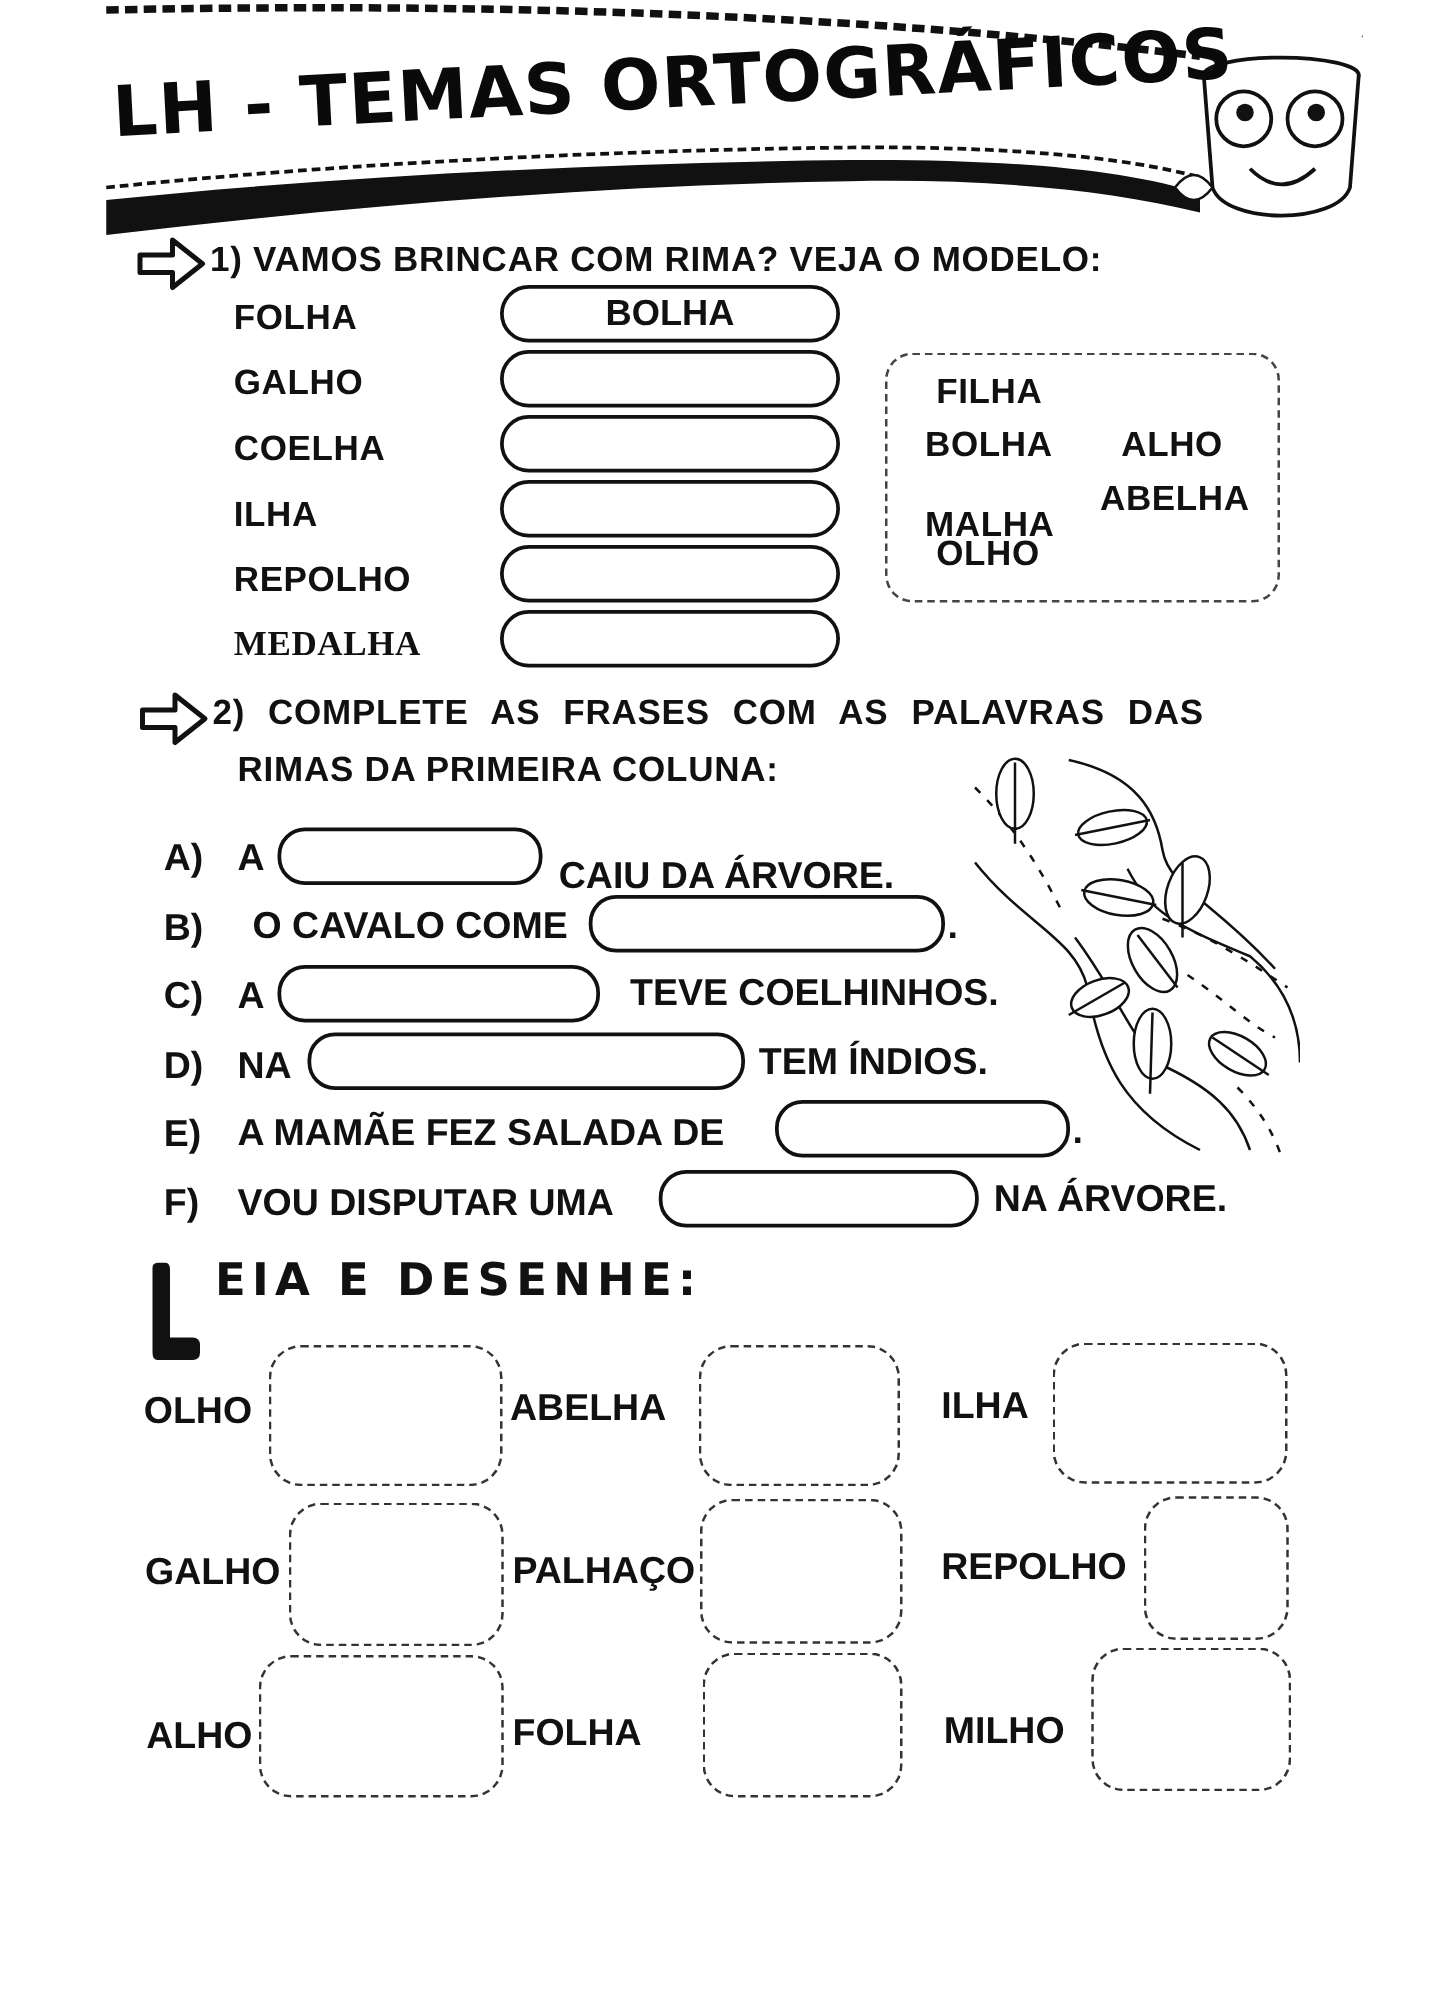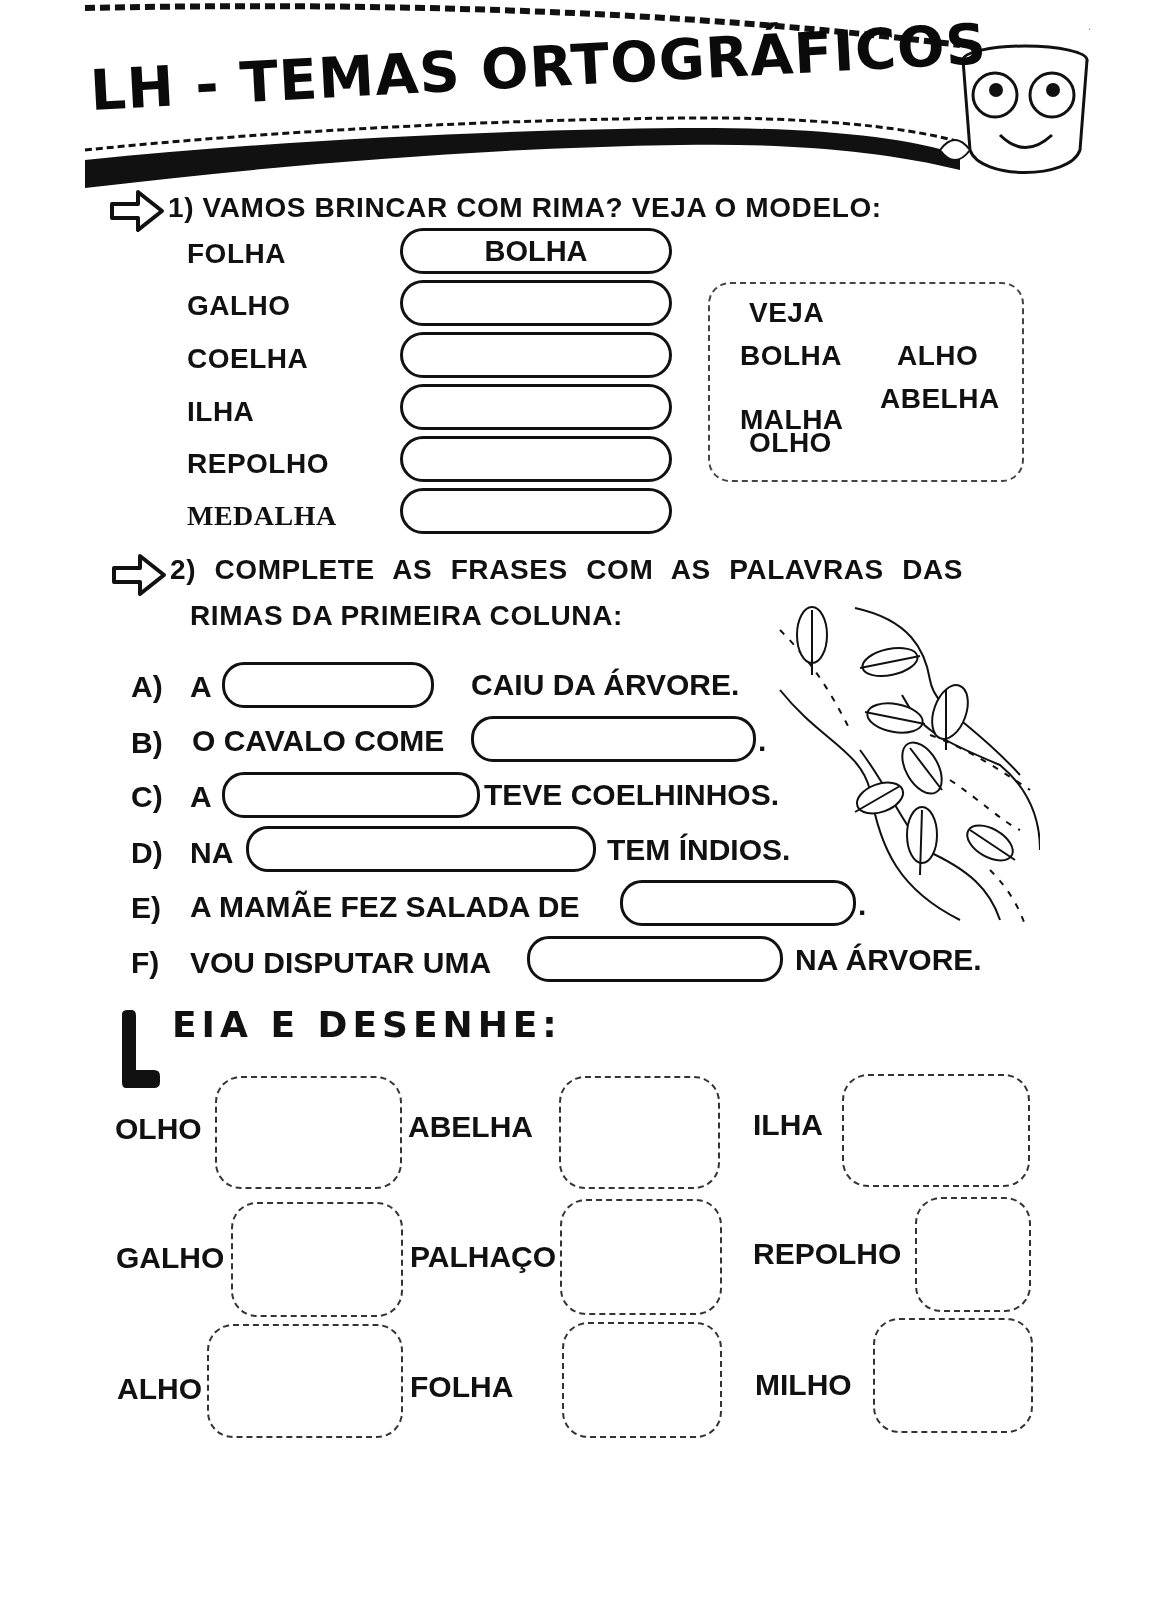--- a/index.html
+++ b/index.html
@@ -73,21 +73,21 @@
 <div class="word" style="left:187px; top:396px;">ILHA</div>
 <div class="pill" style="left:400px; top:384px; width:272px; height:46px;"></div>
 
 <div class="word" style="left:187px; top:448px;">REPOLHO</div>
 <div class="pill" style="left:400px; top:436px; width:272px; height:46px;"></div>
 
 <div class="word" style="left:187px; top:500px;font-family:Liberation Serif, serif;">MEDALHA</div>
 <div class="pill" style="left:400px; top:488px; width:272px; height:46px;"></div>
 
 <div class="bank"></div>
-<div class="bankword" style="left:749px; top:297px;">VEJA</div>
+<div class="bankword" style="left:749px; top:297px;">FILHA</div>
 <div class="bankword" style="left:740px; top:340px;">BOLHA</div>
 <div class="bankword" style="left:897px; top:340px;">ALHO</div>
 <div class="bankword" style="left:740px; top:383px;margin-top:21px;">MALHA</div>
 <div class="bankword" style="left:880px; top:383px;">ABELHA</div>
 <div class="bankword" style="left:749px; top:427px;">OLHO</div>
 
 <svg class="arrow" style="left:110px; top:552px;" viewBox="0 0 58 46">
   <path d="M4 16 L 30 16 L 30 4 L 54 23 L 30 42 L 30 30 L 4 30 Z" fill="#fff" stroke="#111" stroke-width="4" stroke-linejoin="round"></path>
 </svg>
 <div class="qhead" style="left:170px; top:554px; word-spacing:10px;">2) COMPLETE AS FRASES COM AS PALAVRAS DAS</div>
@@ -118,31 +118,31 @@
     <ellipse cx="172" cy="245" rx="15" ry="28"></ellipse>
       <line x1="172" y1="220" x2="170" y2="285"></line>
     <ellipse cx="240" cy="253" rx="25" ry="14" transform="rotate(30 240 253)"></ellipse>
       <line x1="220" y1="240" x2="265" y2="270"></line>
   </g>
 </svg>
 
 <div class="sent" style="left:131px; top:670px;">A)</div>
 <div class="sent" style="left:190px; top:670px;">A</div>
 <div class="slot" style="left:222px; top:662px; width:212px; height:46px;"></div>
-<div class="sent" style="left:447px; top:668px;margin-left:24px;">CAIU DA ÁRVORE.</div>
+<div class="sent" style="left:447px; top:684px;">CAIU DA ÁRVORE.</div>
 
 <div class="sent" style="left:131px; top:726px;">B)</div>
-<div class="sent" style="left:192px; top:724px;">O CAVALO COME</div>
+<div class="sent" style="left:202px; top:724px;">O CAVALO COME</div>
 <div class="slot" style="left:471px; top:716px; width:285px; height:46px;"></div>
 <div class="sent" style="left:758px; top:724px;">.</div>
 
 <div class="sent" style="left:131px; top:780px;">C)</div>
 <div class="sent" style="left:190px; top:780px;">A</div>
 <div class="slot" style="left:222px; top:772px; width:258px; height:46px;"></div>
-<div class="sent" style="left:484px; top:778px;">TEVE COELHINHOS.</div>
+<div class="sent" style="left:504px; top:778px;">TEVE COELHINHOS.</div>
 
 <div class="sent" style="left:131px; top:836px;">D)</div>
 <div class="sent" style="left:190px; top:836px;">NA</div>
 <div class="slot" style="left:246px; top:826px; width:350px; height:46px;"></div>
 <div class="sent" style="left:607px; top:833px;">TEM ÍNDIOS.</div>
 
 <div class="sent" style="left:131px; top:891px;">E)</div>
 <div class="sent" style="left:190px; top:890px;">A MAMÃE FEZ SALADA DE</div>
 <div class="slot" style="left:620px; top:880px; width:236px; height:46px;"></div>
 <div class="sent" style="left:858px; top:888px;">.</div>

